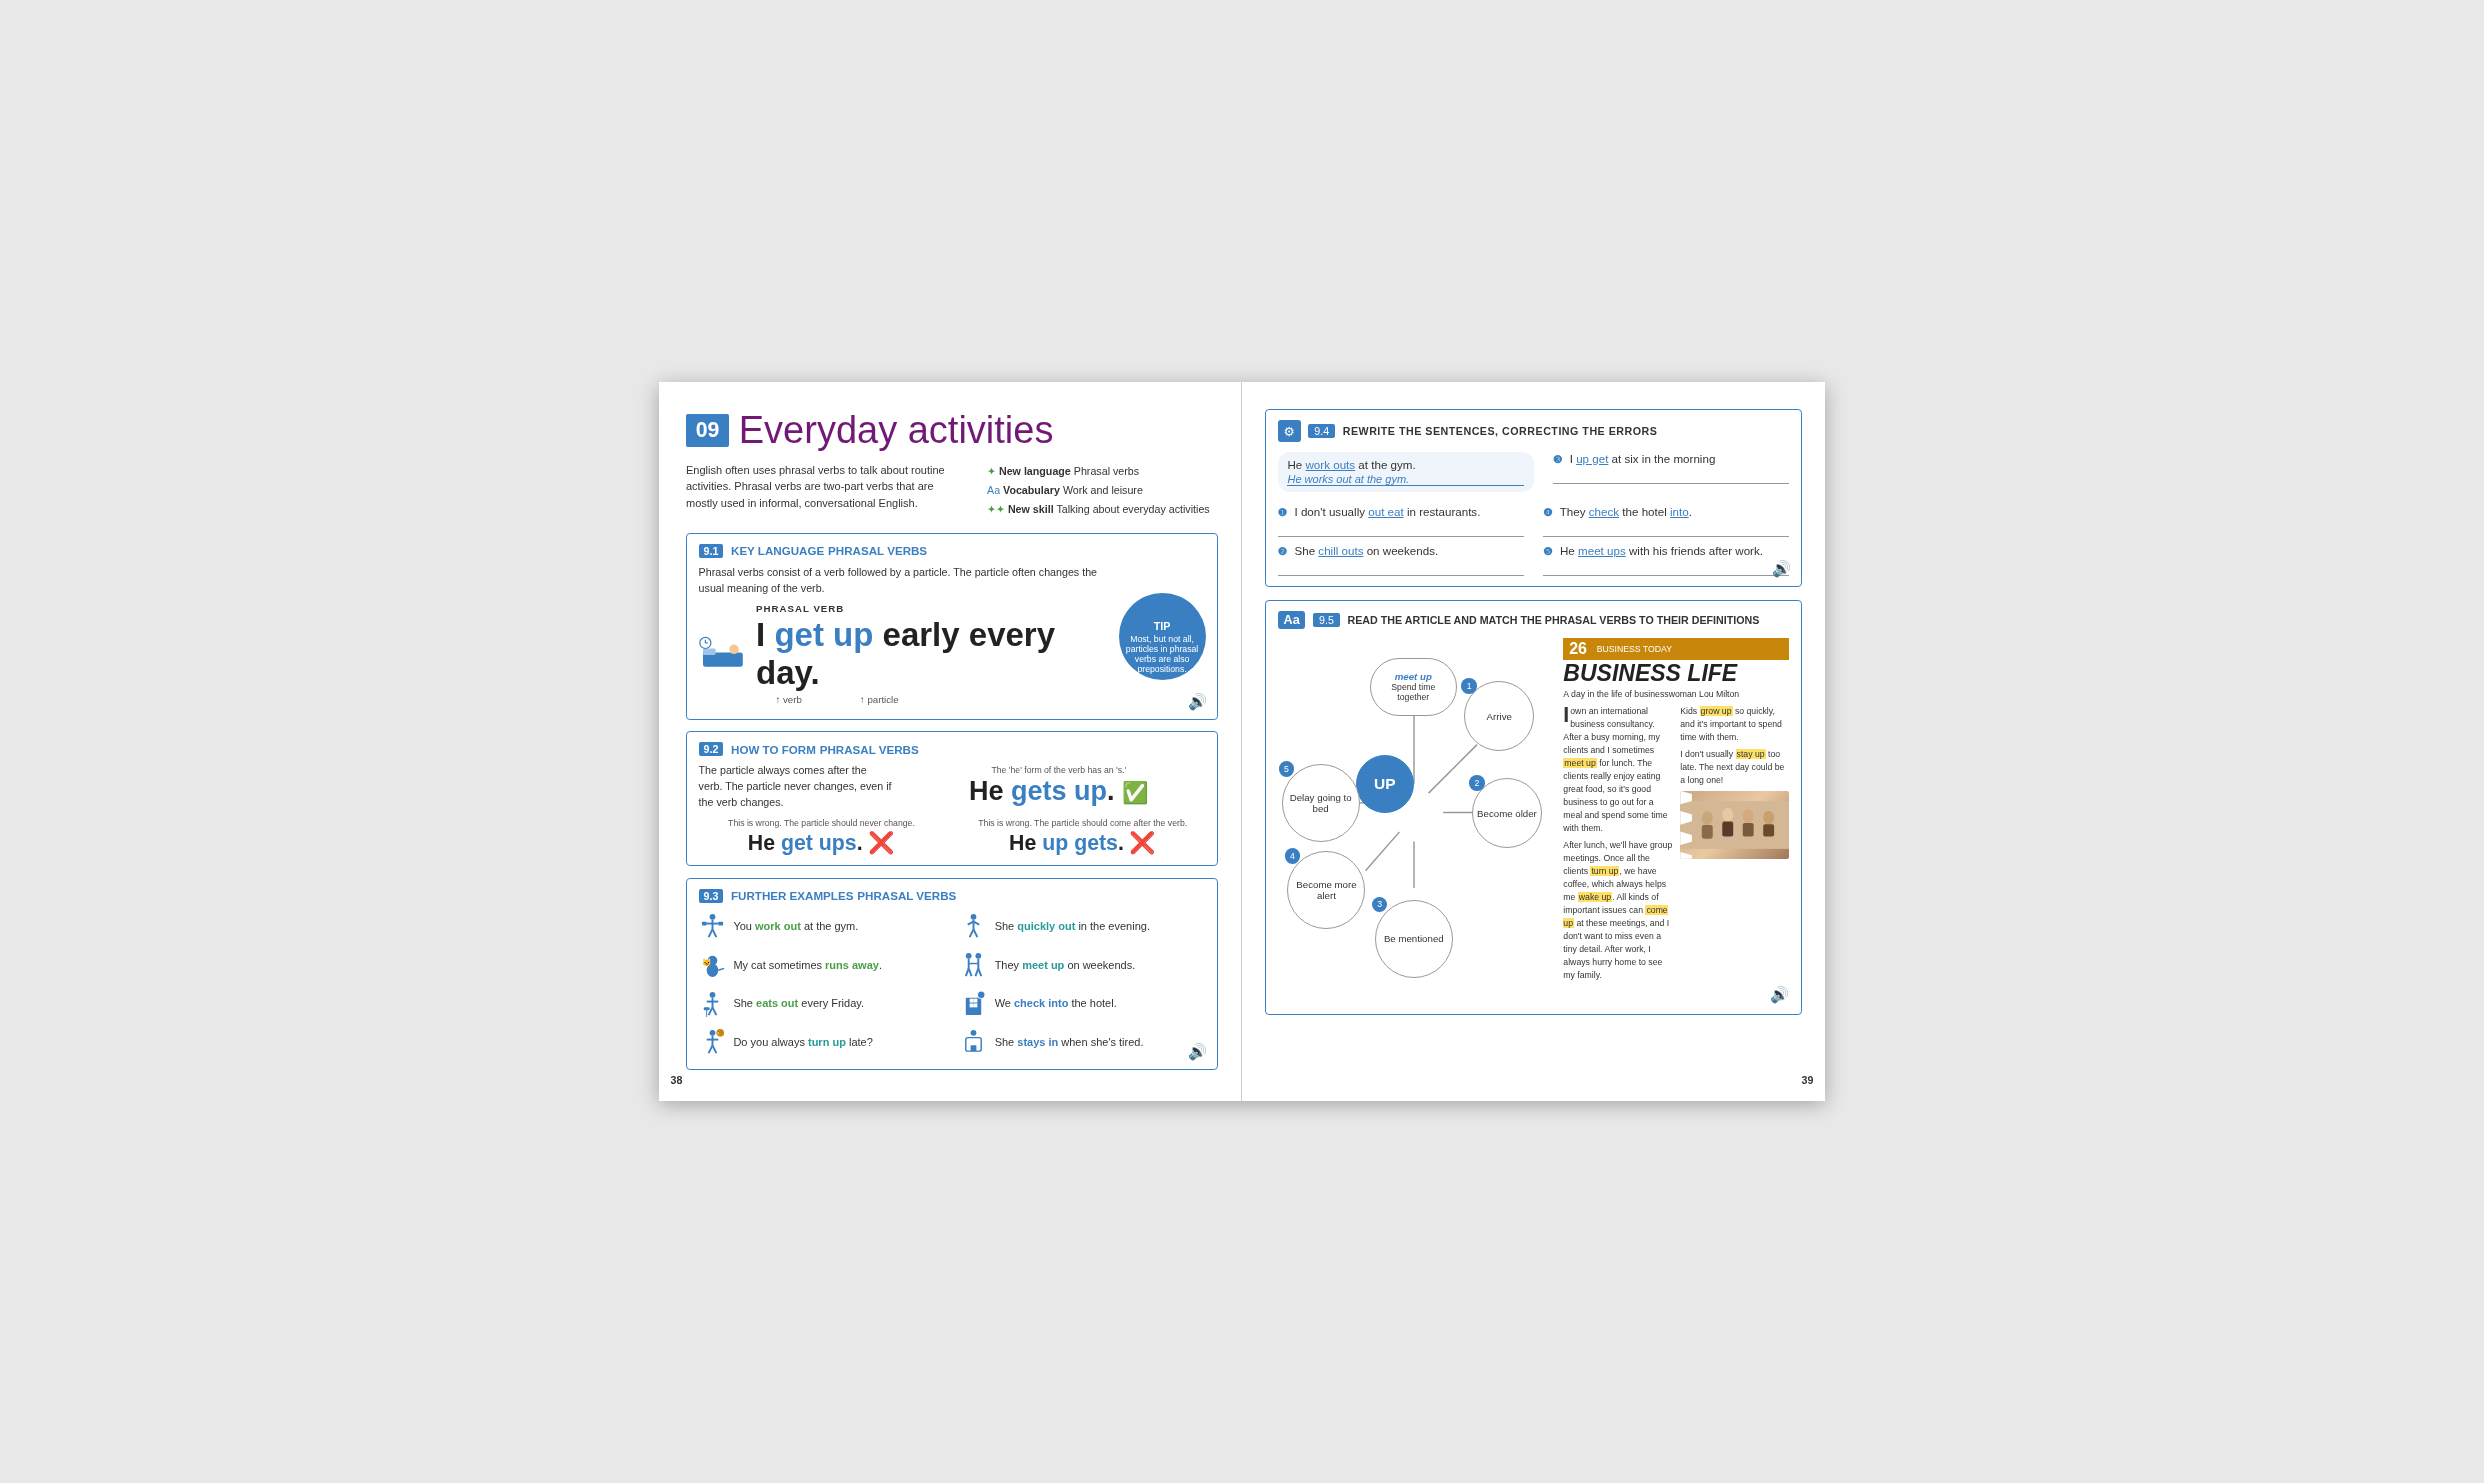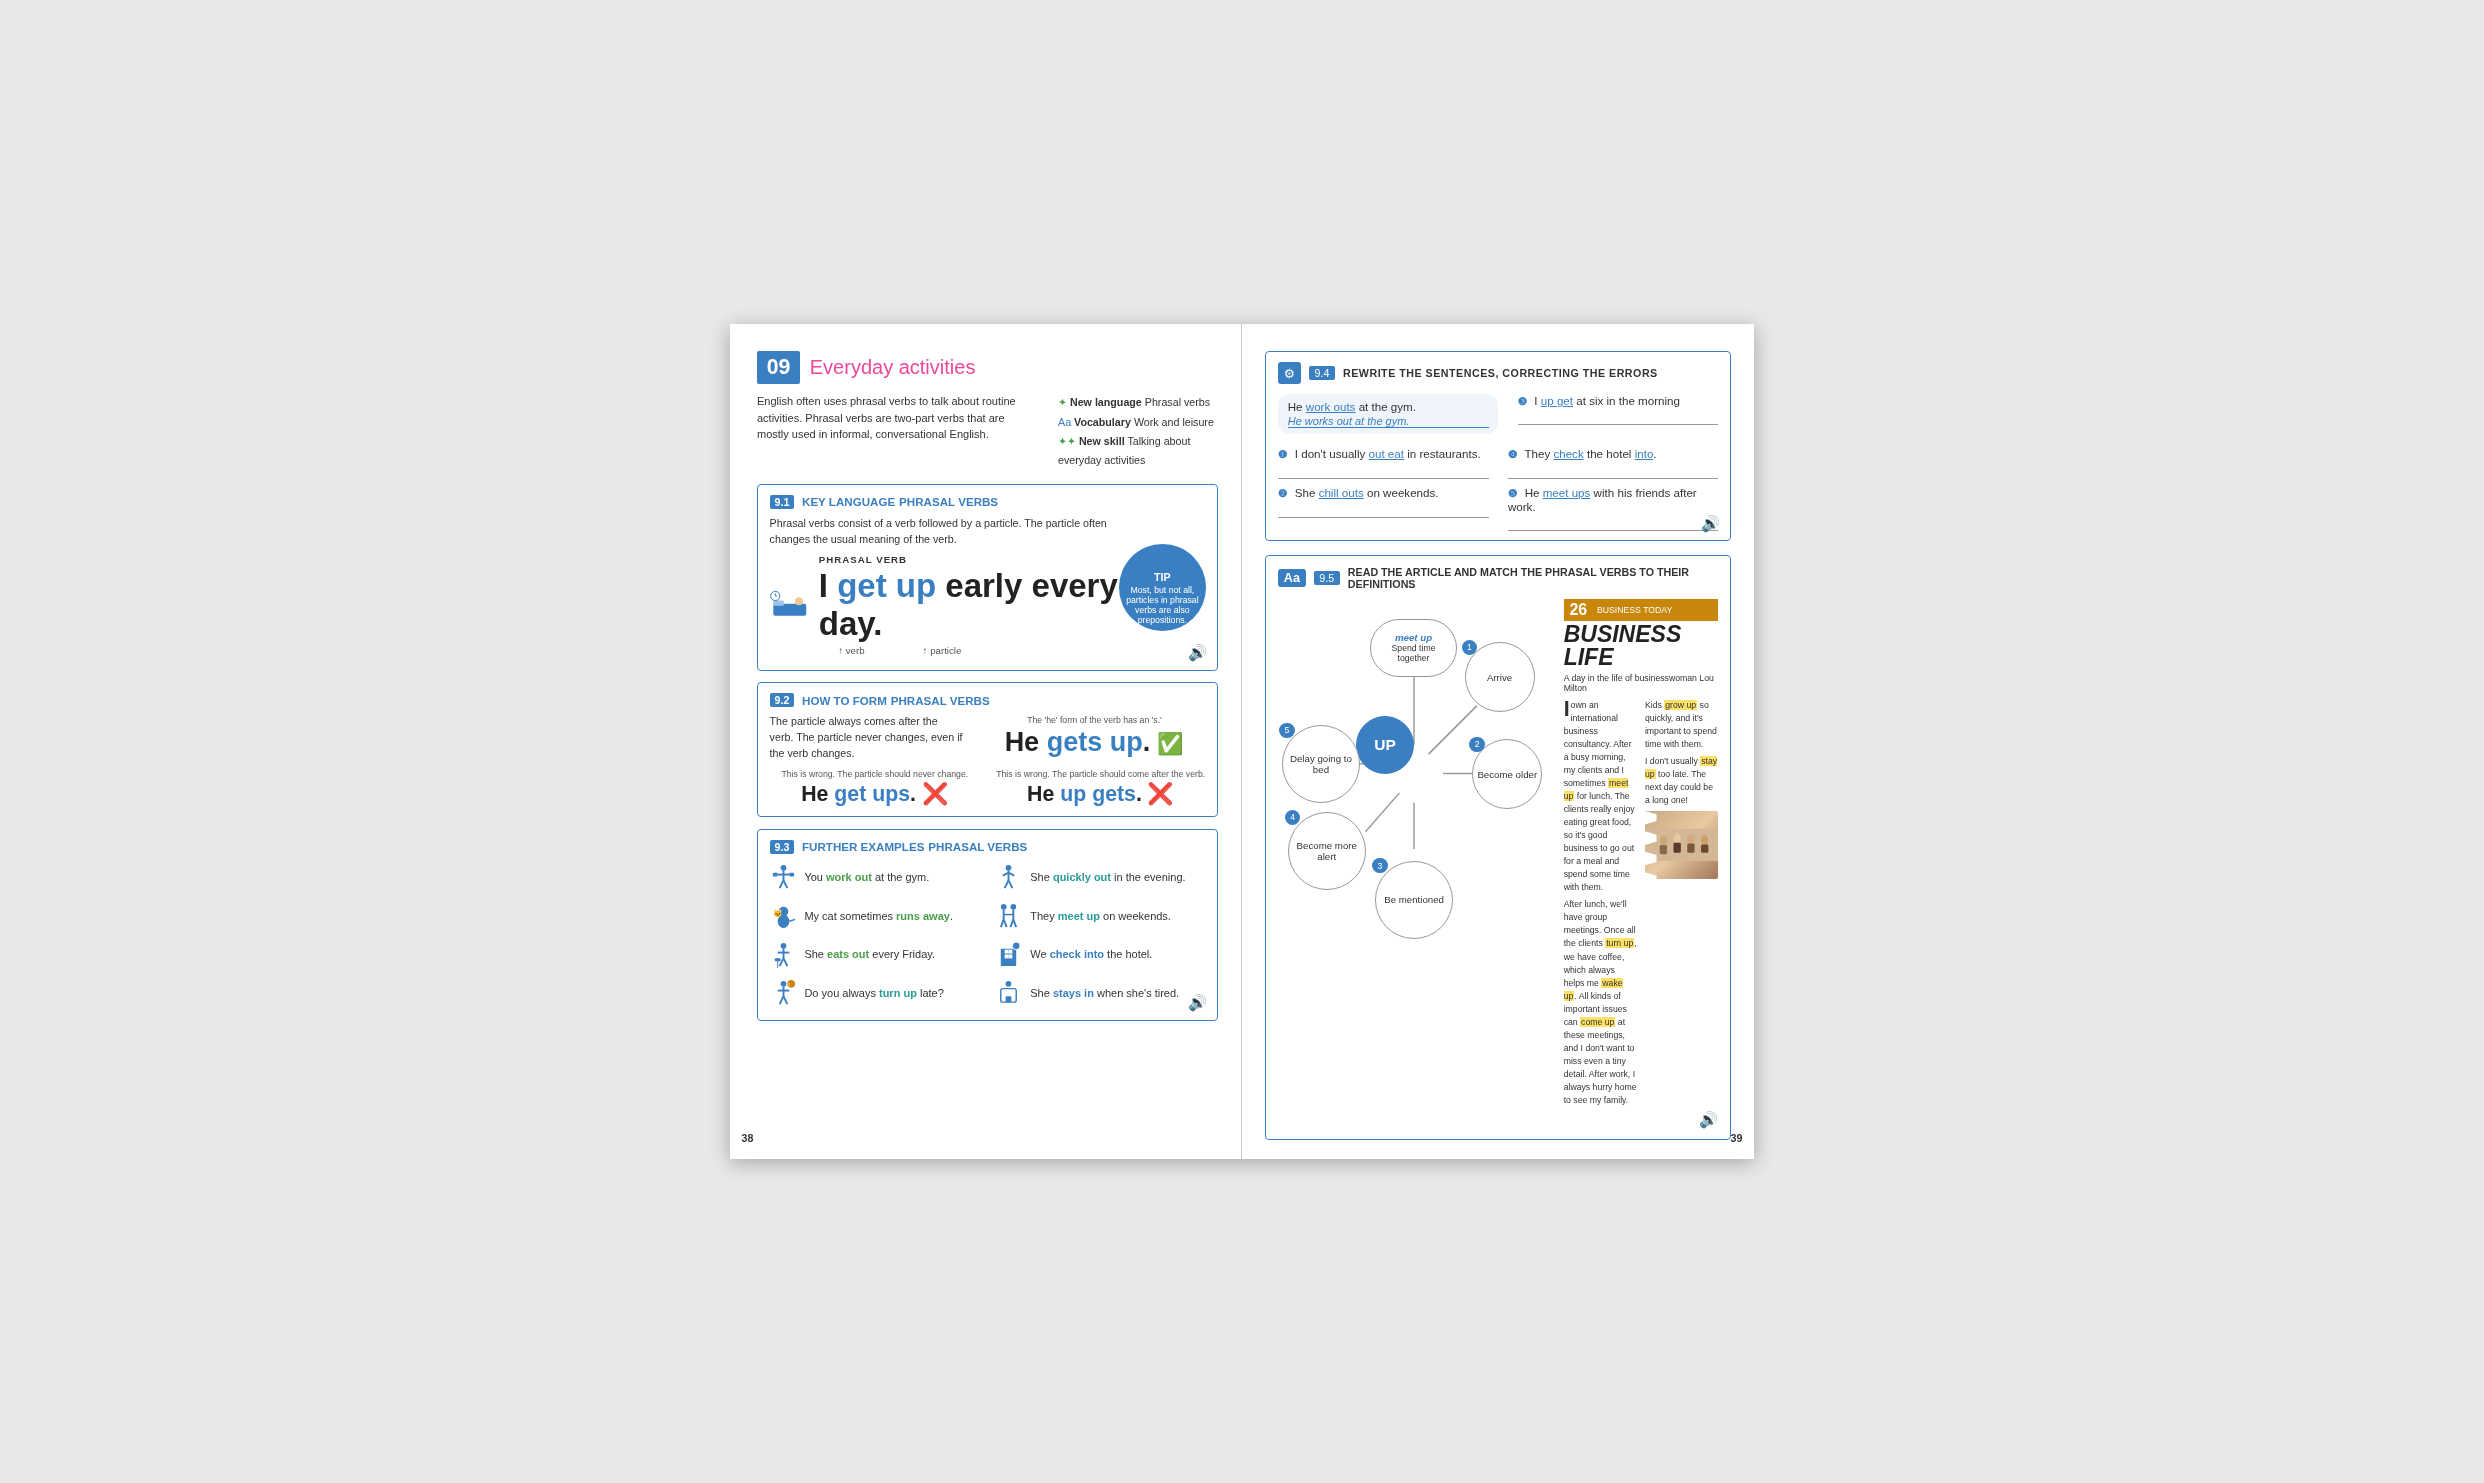--- a/index.html
+++ b/index.html
@@ -7,21 +7,21 @@
       font-family: Arial, sans-serif;
       background: #e8e8e8;
       display: flex;
       justify-content: center;
       align-items: center;
       min-height: 100vh;
       padding: 9.7px;
     }
     .book-spread {
       display: flex;
-      width: 1024px;
+      width: 1166px;
       background: white;
       box-shadow: 0 3.9px 19.4px rgba(0,0,0,0.3);
     }
     
     .left-page {
       width: 621px;
       padding: 27px 23px 19.4px 27px;
       background: white;
       border-right: 1px solid #ccc;
       position: relative;
@@ -42,23 +42,23 @@
     .chapter-num {
       background: #3a7fc1;
       color: white;
       font-size: 21.3px;
       font-weight: bold;
       padding: 3.9px 9.7px;
       margin-right: 9.7px;
       border-radius: 1.9px;
     }
     .chapter-title {
-      font-size: 20px;
+      font-size: 38px;
       font-weight: 300;
-      color: #ec4899;
+      color: #701a75;
     }
 
     .intro-row {
       display: flex;
       gap: 29px;
       margin-bottom: 13.6px;
     }
     .intro-text {
       font-size: 11px;
       color: #333;

